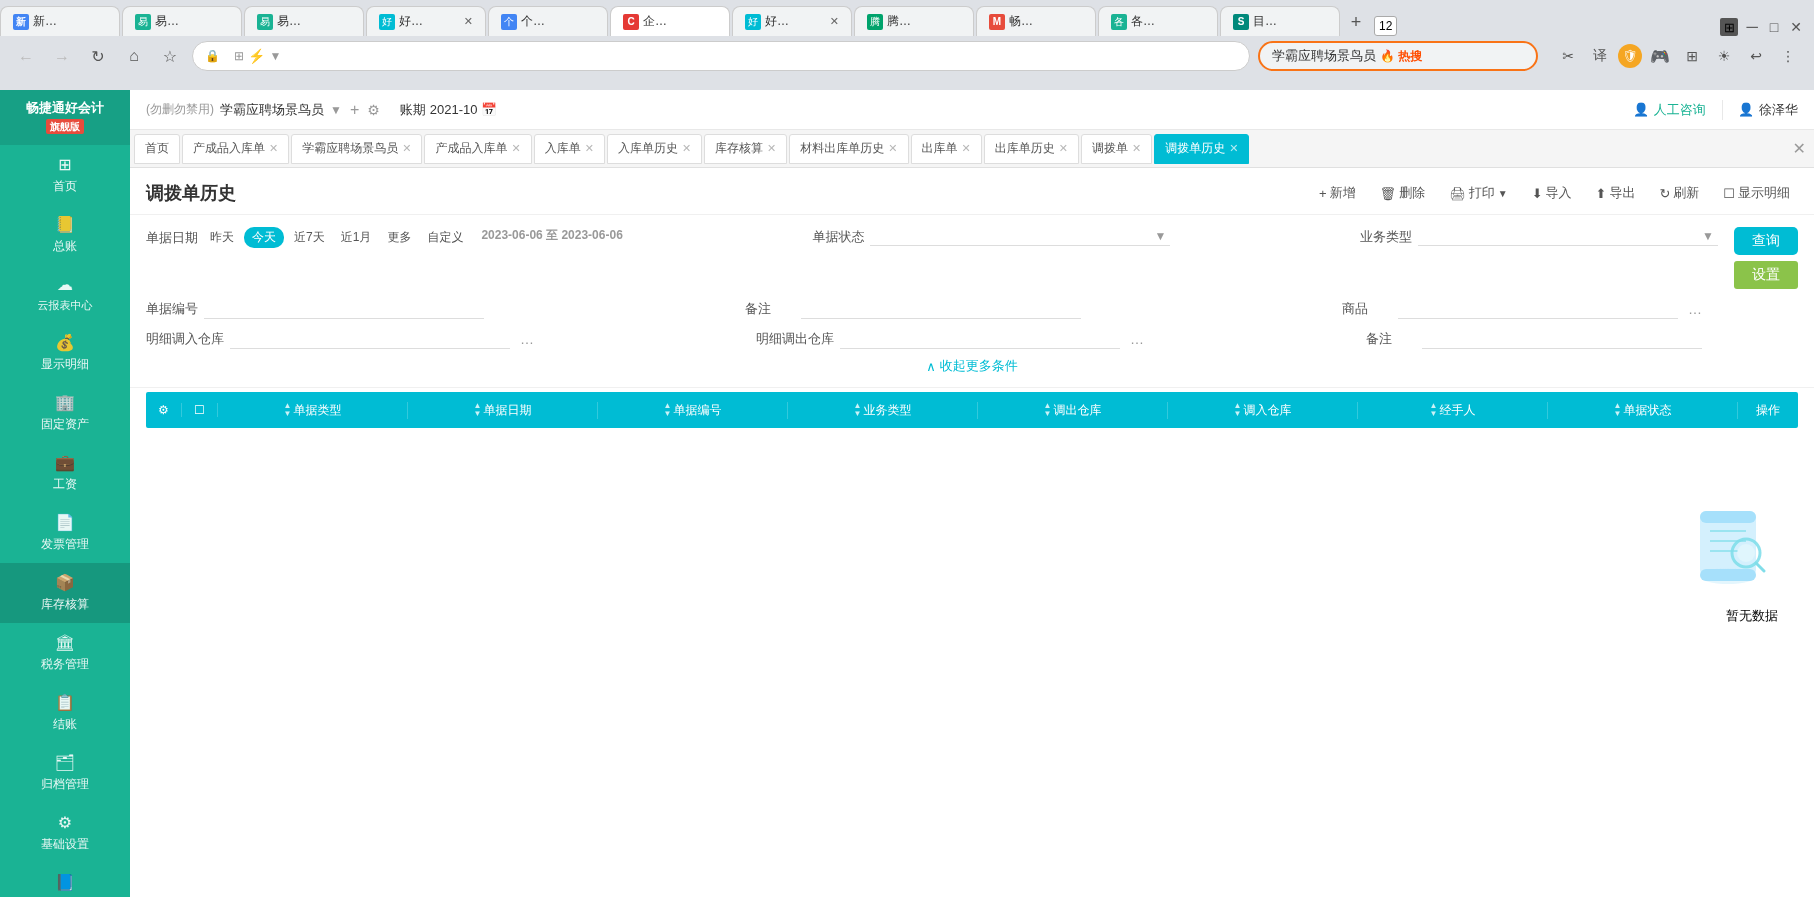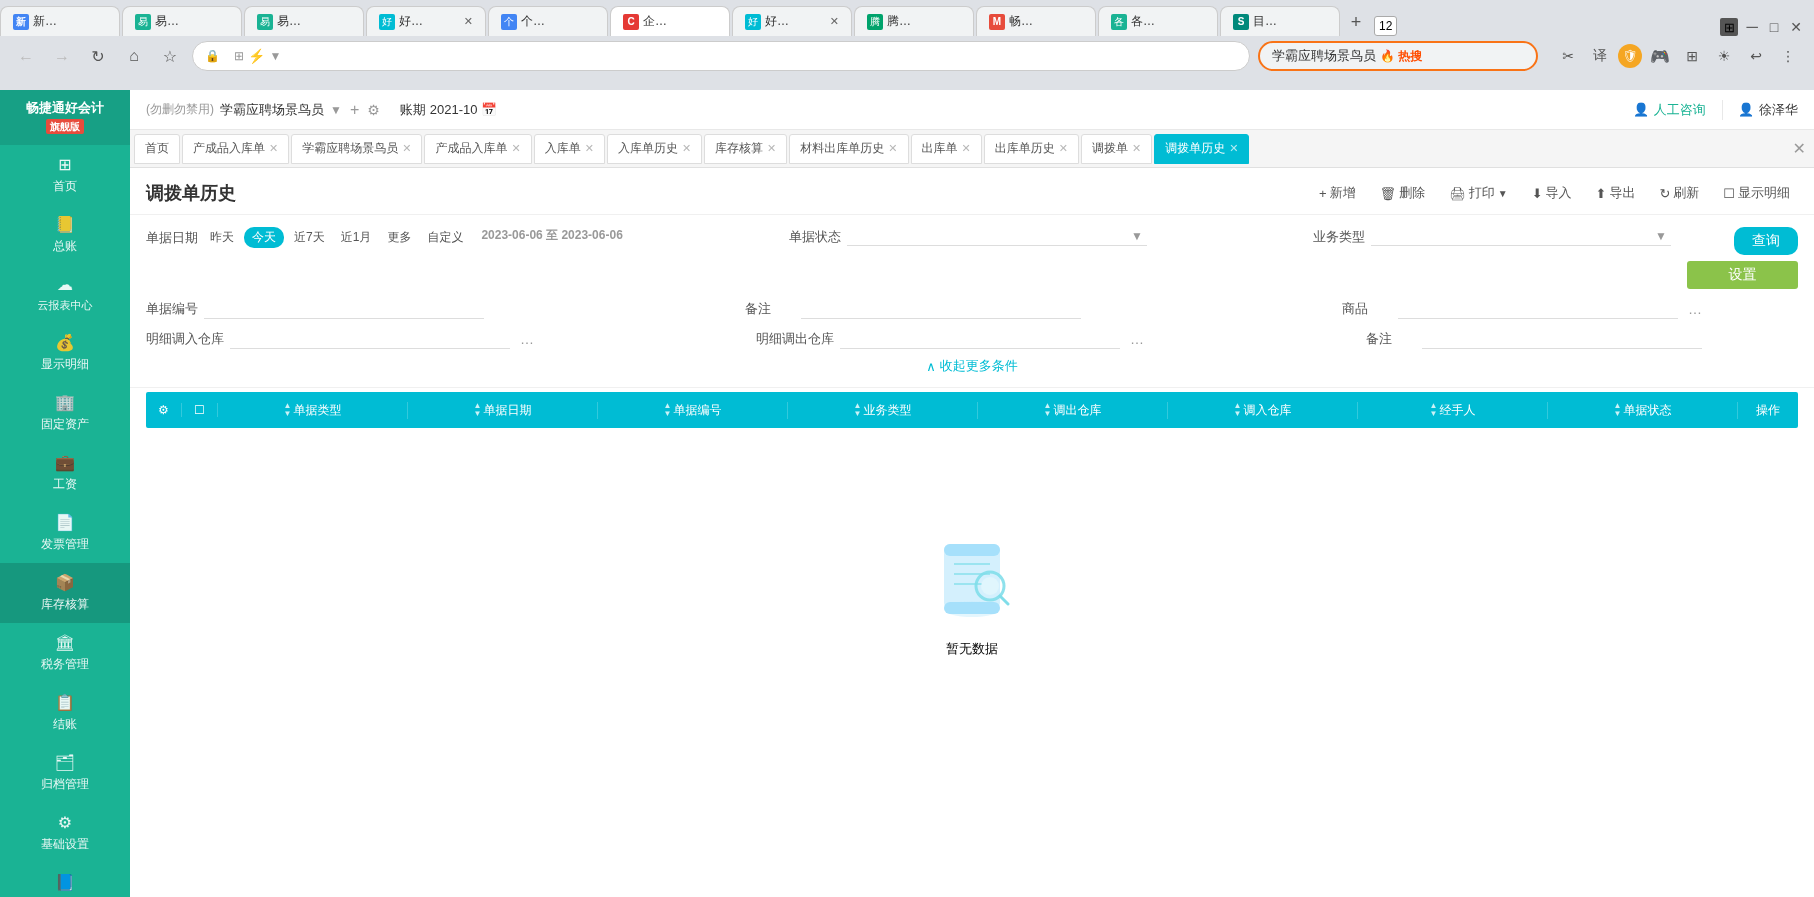--- a/index.html
+++ b/index.html
@@ -74,35 +74,35 @@
     .date-btn { font-size: 12px; color: #555; cursor: pointer; padding: 2px 6px; border-radius: 3px; }
     .date-btn.active { background: #00bcd4; color: #fff; border-radius: 10px; padding: 2px 8px; }
     .date-range-text { font-size: 12px; color: #999; margin-left: 4px; }
     .filter-input { border: none; border-bottom: 1px solid #ddd; outline: none; font-size: 13px; padding: 2px 4px; min-width: 180px; background: transparent; color: #333; }
     .filter-select { display: flex; align-items: center; border-bottom: 1px solid #ddd; min-width: 300px; padding: 2px 4px; cursor: pointer; }
     .filter-select-text { flex: 1; font-size: 13px; color: #ccc; }
     .filter-select-arrow { color: #999; font-size: 12px; }
     .filter-ellipsis { color: #999; font-size: 14px; cursor: pointer; margin-left: 4px; }
     .collapse-btn { display: flex; align-items: center; gap: 4px; color: #00bcd4; font-size: 13px; cursor: pointer; margin: 4px auto 0; text-align: center; width: fit-content; }
     .query-btns { display: flex; flex-direction: column; gap: 6px; margin-left: auto; }
-    .btn-query { background: #00bcd4; color: #fff; border: none; border-radius: 10px; padding: 5px 18px; font-size: 14px; cursor: pointer; margin-left: 47px; }
+    .btn-query { background: #00bcd4; color: #fff; border: none; border-radius: 5px; padding: 5px 18px; font-size: 14px; cursor: pointer; }
     .btn-settings { background: #8bc34a; color: #fff; border: none; border-radius: 3px; padding: 5px 14px; font-size: 14px; cursor: pointer; }
 
     
     .table-container { padding: 0 16px; margin-top: 4px; }
     .table-header { display: flex; align-items: center; background: #00bcd4; color: #fff; height: 36px; border-radius: 2px; }
     .th-cell { display: flex; align-items: center; justify-content: center; font-size: 12px; padding: 0 6px; flex: 1; gap: 2px; border-right: 1px solid rgba(255,255,255,0.2); }
     .th-cell:last-child { border-right: none; }
     .th-cell.fixed-width-gear { flex: 0 0 36px; }
     .th-cell.fixed-width-check { flex: 0 0 36px; }
     .th-cell.fixed-width-op { flex: 0 0 60px; }
     .sort-arrows { display: flex; flex-direction: column; font-size: 8px; line-height: 1; color: rgba(255,255,255,0.8); }
 
     
-    .empty-state { display: flex; flex-direction: column; align-items: center; justify-content: center; padding: 96px 20px; }
+    .empty-state { display: flex; flex-direction: column; align-items: flex-end; justify-content: center; padding: 63px 20px; }
     .empty-icon { width: 100px; height: 100px; margin-bottom: 16px; }
 
     
     .scroll-icon { opacity: 0.7; }
 
     
     .topbar-divider { width: 1px; height: 20px; background: #e8e8e8; margin: 0 4px; }
   </style>
 </head>
 <body>

